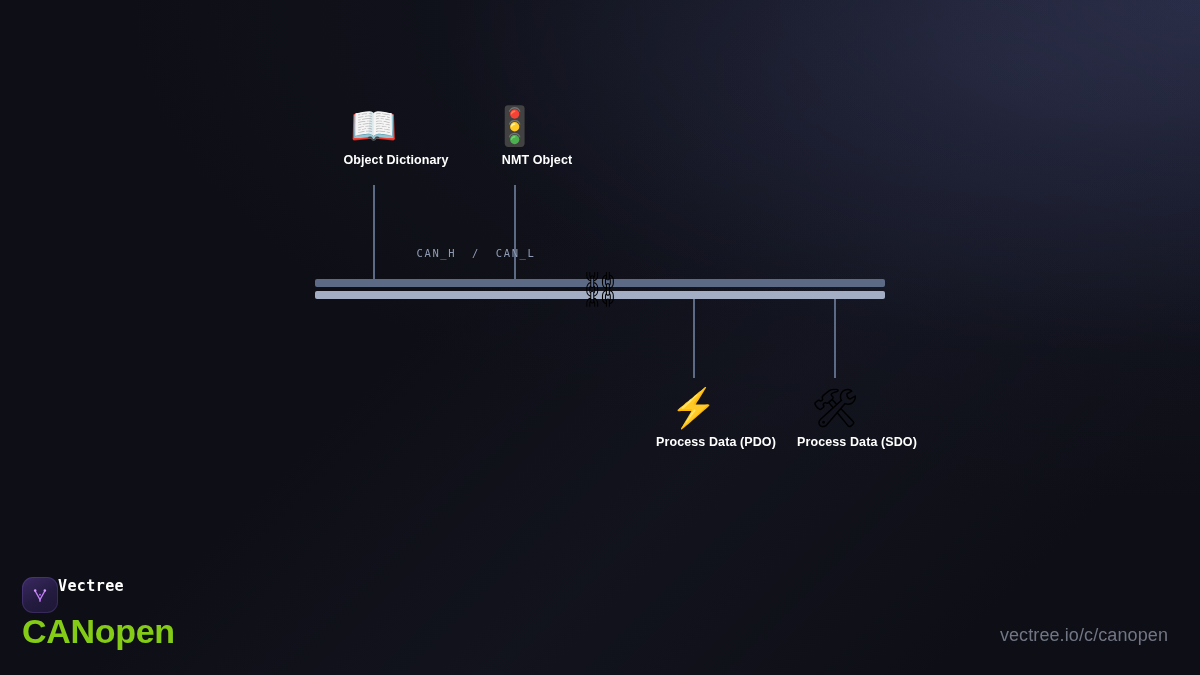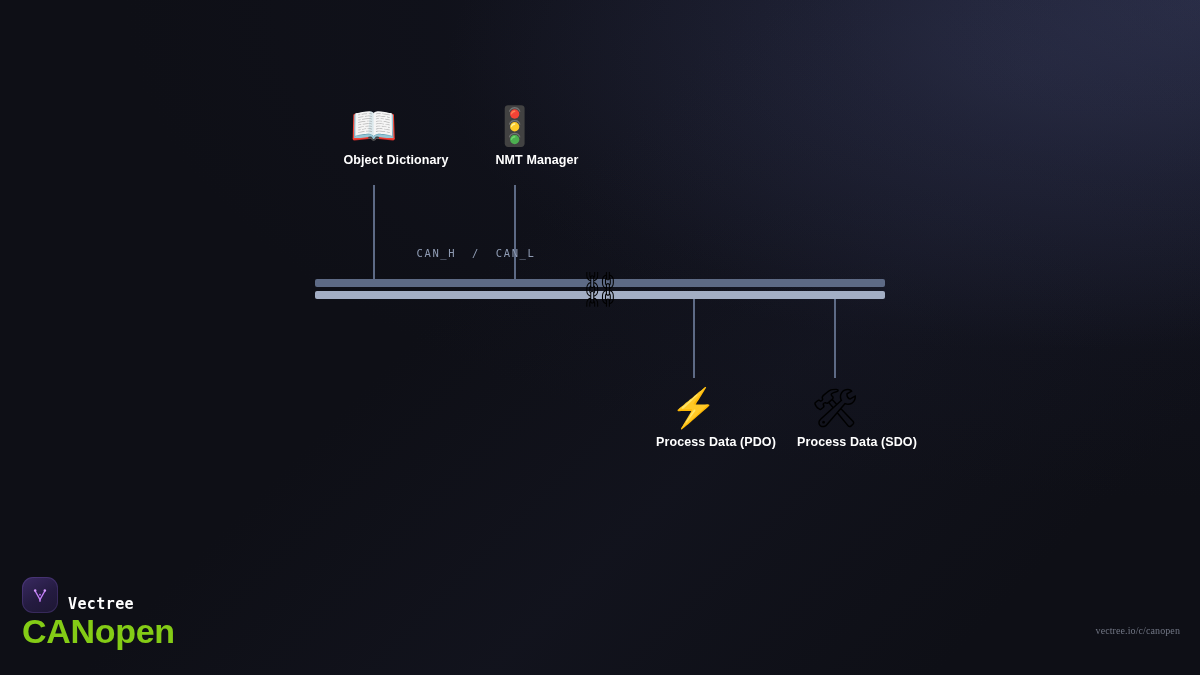--- a/index.html
+++ b/index.html
@@ -111,22 +111,21 @@
     margin-left:44px;
   }
   .node.up   { }
   .node.down { }
 
   
   .brand {
     position:absolute;
     left:22px; top:577px;
     display:flex;
-    align-items:flex-end;
-    gap:10px;
+    align-items:flex-start;
   }
   .brand-mark {
     width:36px; height:36px;
     border-radius:11px;
     background:linear-gradient(150deg,#3a2a62 0%,#241b40 55%,#1d1733 100%);
     display:flex; align-items:center; justify-content:center;
     box-shadow:0 0 0 1px rgba(150,110,230,0.20) inset;
   }
   .brand-name {
     font-family:"DejaVu Sans Mono", monospace;
@@ -138,23 +137,23 @@
   .page-title {
     position:absolute;
     left:22px; top:612px;
     font-size:34px;
     font-weight:bold;
     color:#84cc16;
     letter-spacing:-0.3px;
   }
   .page-url {
     position:absolute;
-    right:20px; top:625px;
-    font-family:Liberation Serif, serif;
-    font-size:10px;
+    right:32px; top:625px;
+    font-family:Liberation Sans, sans-serif;
+    font-size:18px;
     color:#717684;
     letter-spacing:0.1px;
   }
 </style>
 </head>
 <body>
 
 <div id="stage">
 
   <div class="bg-sheen"></div>
@@ -175,21 +174,21 @@
 
   <div class="bus-chain">⛓</div>
 
   <div id="nodes">
       <div class="node up" style="left: 274px; top: 103px;">
         <div class="node-icon">📖</div>
         <div class="node-label">Object Dictionary</div>
       </div>
       <div class="node up" style="left: 415px; top: 103px;">
         <div class="node-icon">🚦</div>
-        <div class="node-label">NMT Manager</div>
+        <div class="node-label">NMT Object</div>
       </div>
       <div class="node down" style="left: 594px; top: 385px;">
         <div class="node-icon">⚡</div>
         <div class="node-label">Process Data (PDO)</div>
       </div>
       <div class="node down" style="left: 735px; top: 385px;">
         <div class="node-icon">🛠</div>
         <div class="node-label">Process Data (SDO)</div>
       </div>
     </div>

